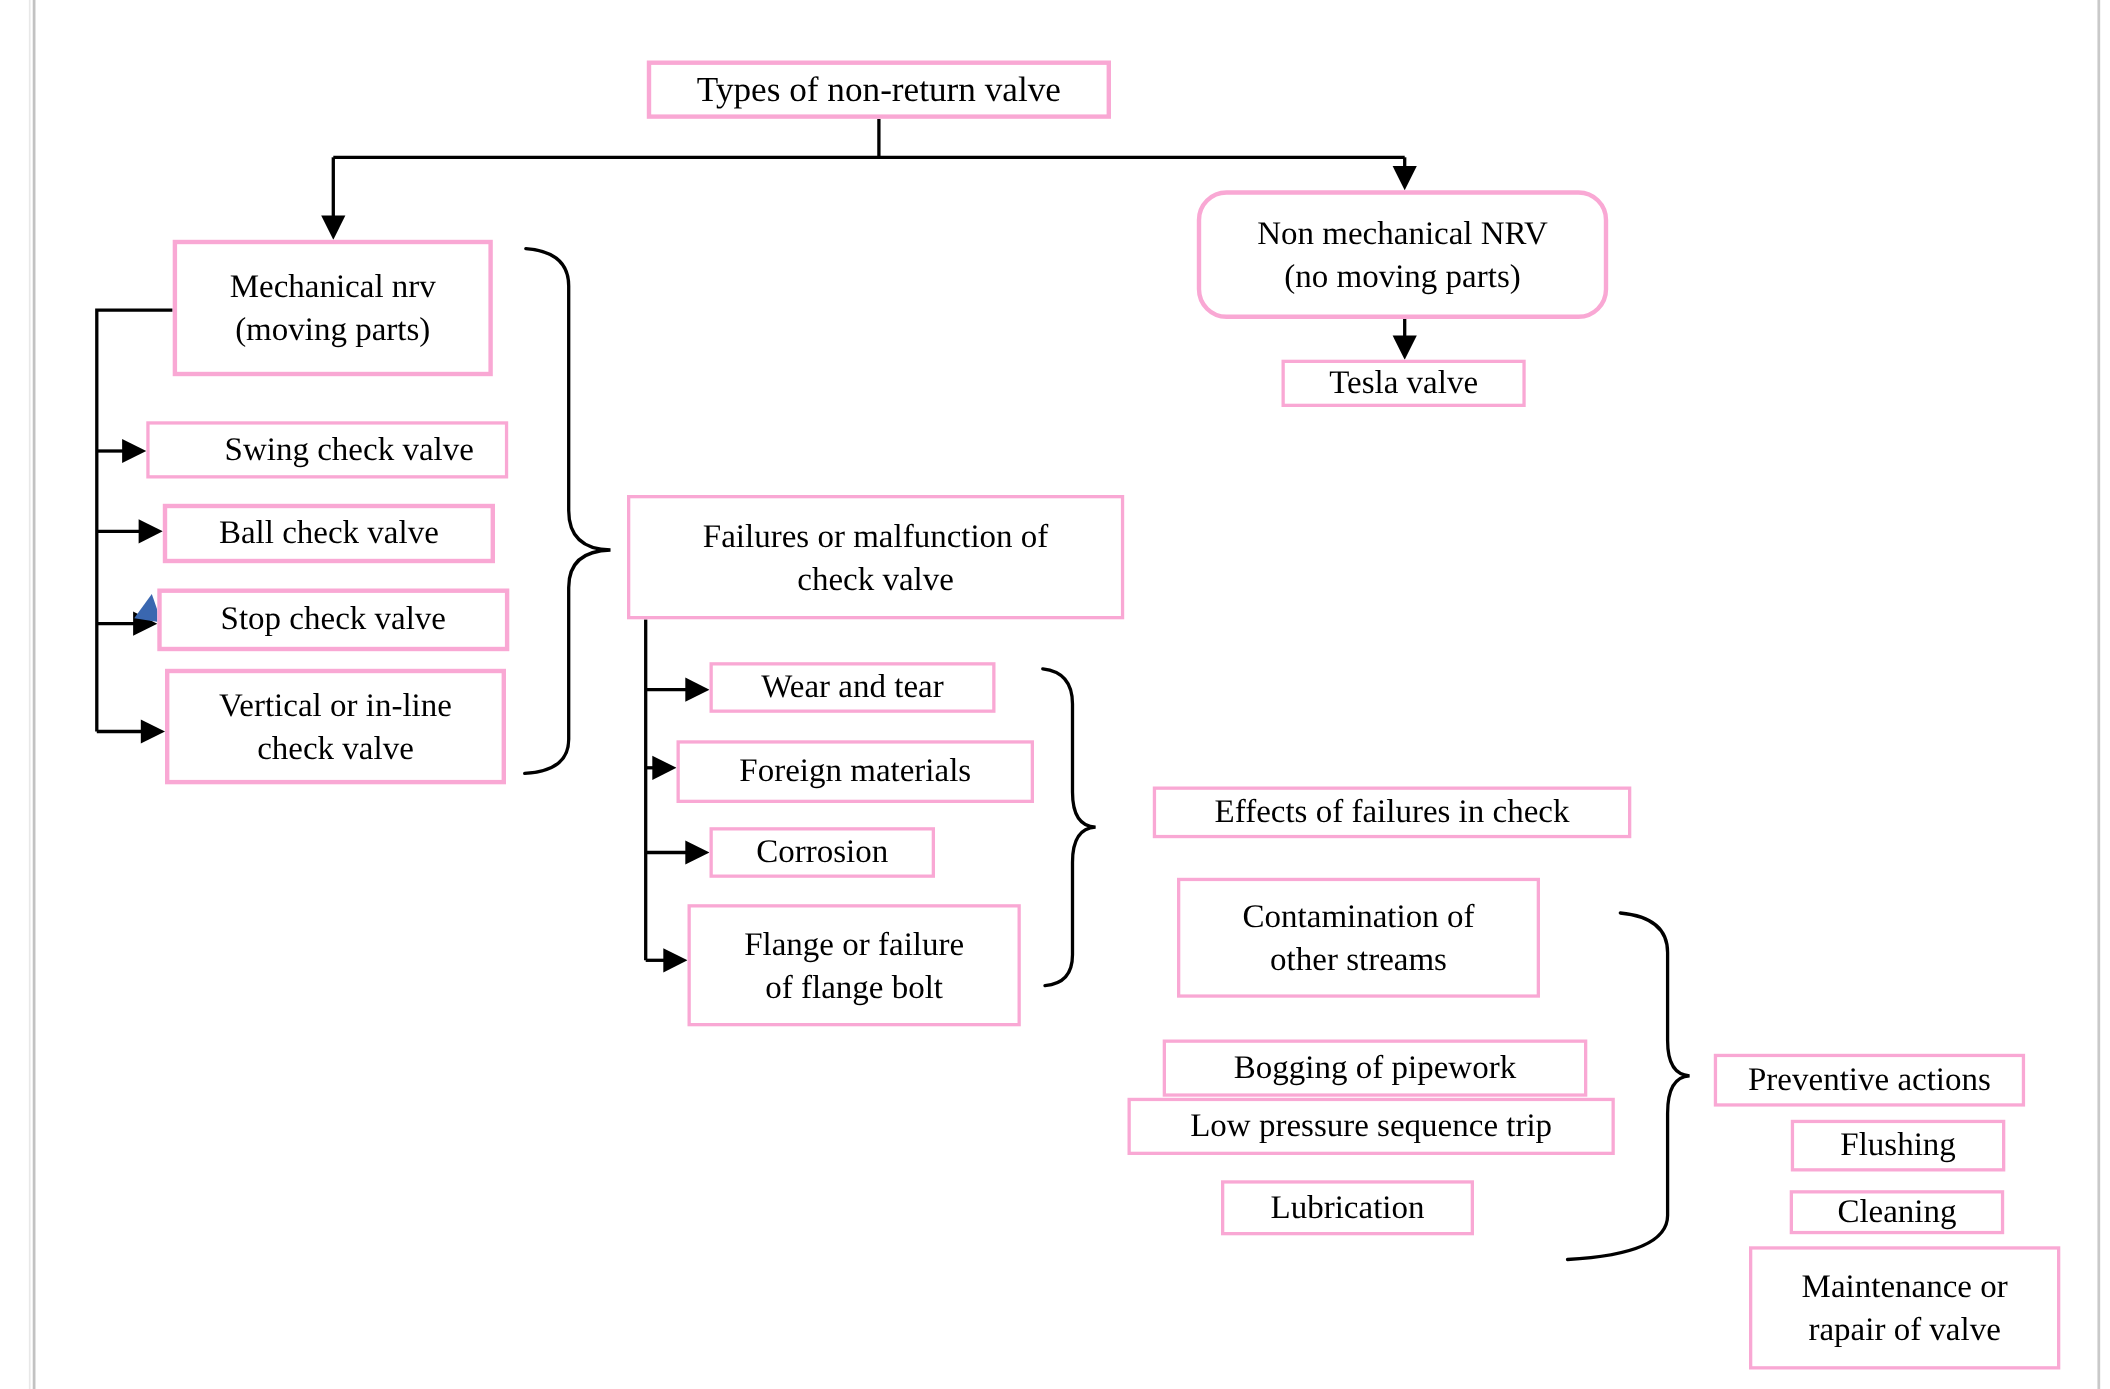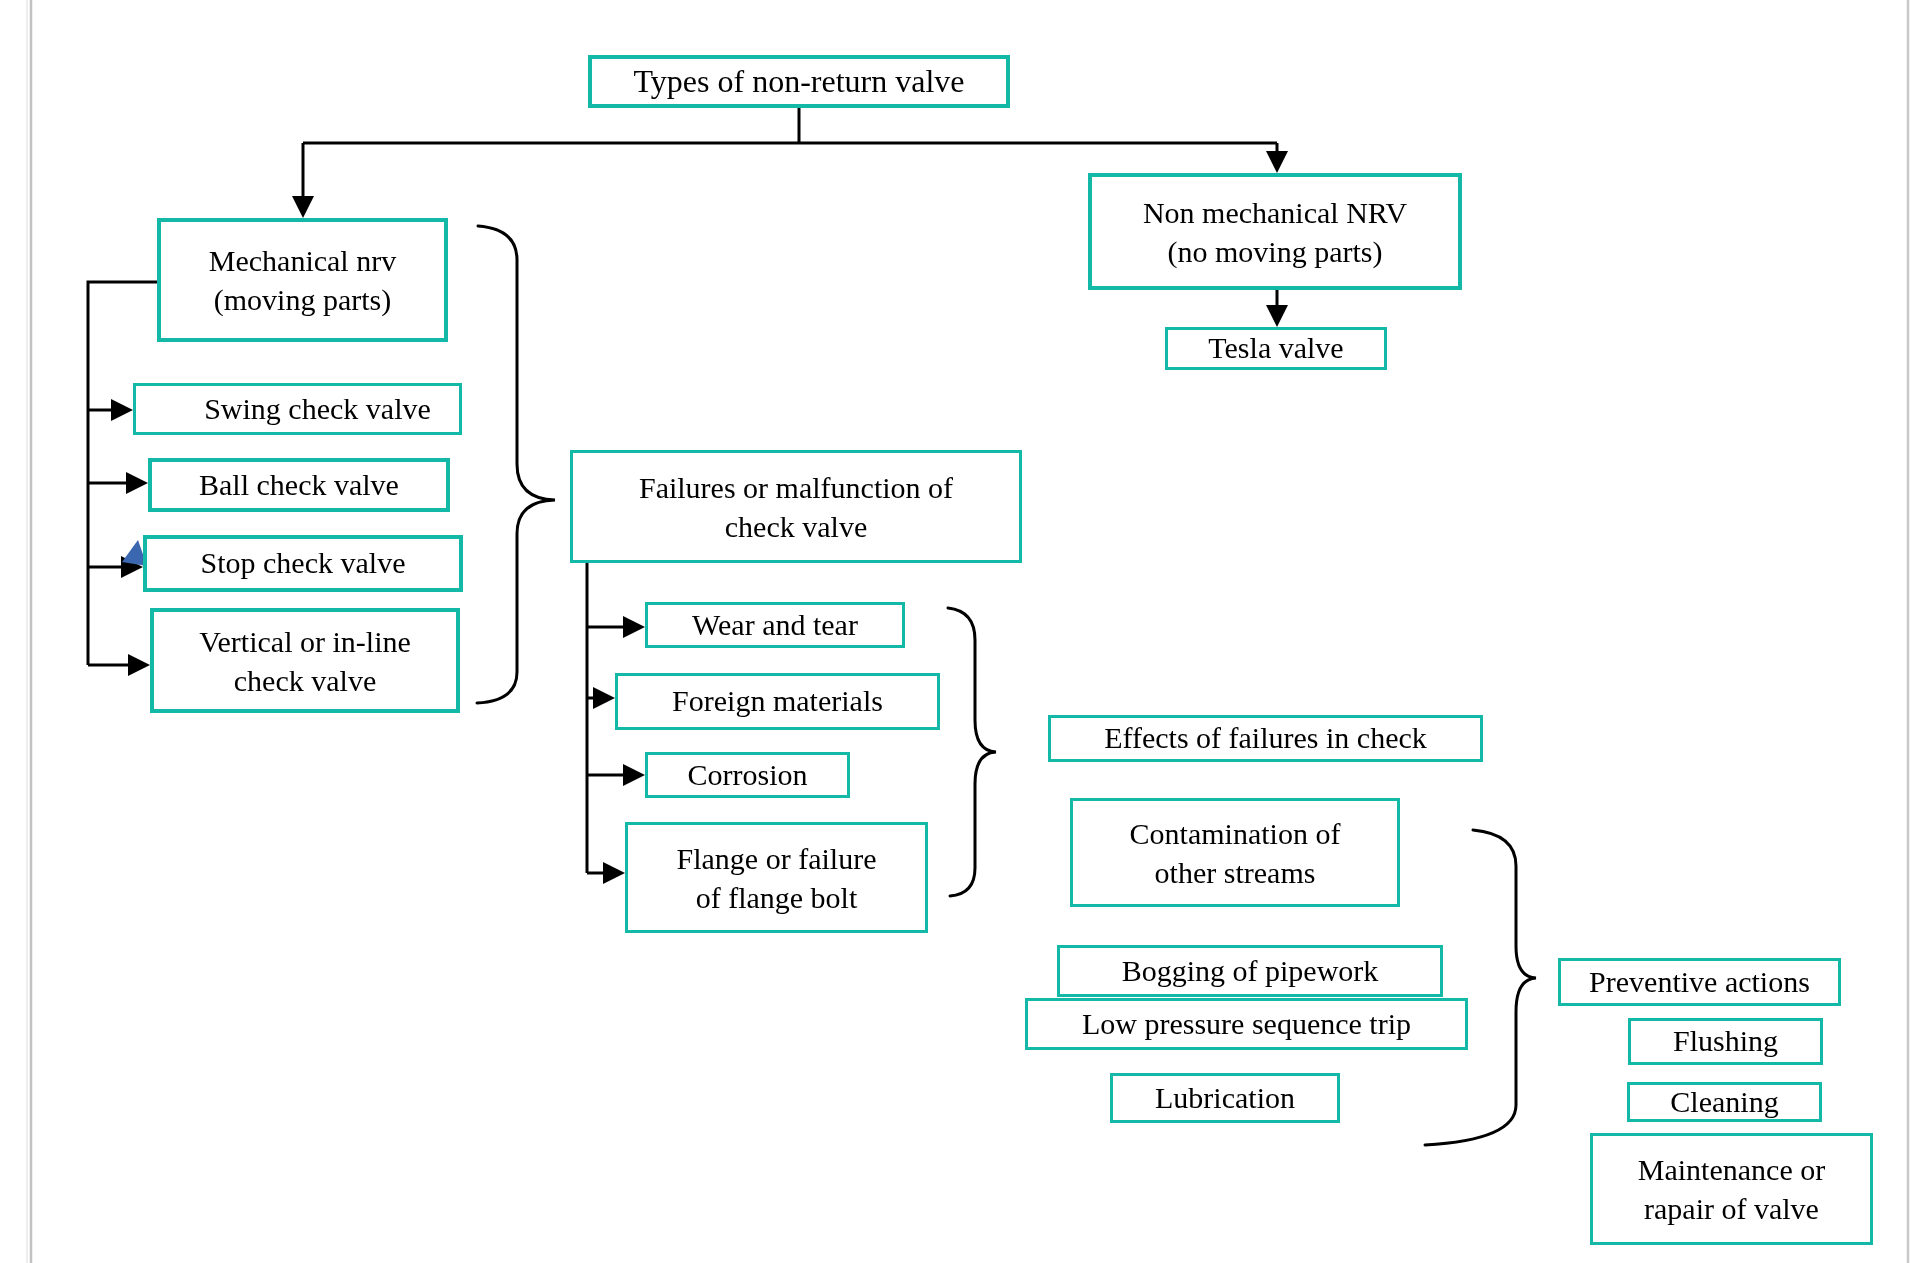--- a/index.html
+++ b/index.html
@@ -9,21 +9,21 @@
     background:#ffffff;
     font-family:"Liberation Serif","DejaVu Serif",serif;
     color:#000;
     overflow:hidden;
   }
   .wires{position:absolute;left:0;top:0;z-index:0;}
   .node{
     position:absolute;
     display:flex;align-items:center;justify-content:center;
     text-align:center;
-    border:3px solid #14b8a6;
+    border:3px solid #f9a8d4;
     background:#fff;
     box-sizing:border-box;
     font-size:30px;
     line-height:1.15;
     white-space:pre-line;
     z-index:1;
   }
   .node.title{font-size:32px;border-width:4px;}
   .node.tall{line-height:1.3;}
   .node.thick{border-width:4px;}
@@ -87,21 +87,21 @@
   <div class="node title" style="left:588px;top:55px;width:422px;height:53px;">Types of non-return valve</div>
 
   <div class="node tall thick" style="left:157px;top:218px;width:291px;height:124px;">Mechanical nrv
 (moving parts)</div>
   <div class="node" style="left:133px;top:383px;width:329px;height:52px;padding-left:40px;">Swing check valve</div>
   <div class="node thick" style="left:148px;top:458px;width:302px;height:54px;">Ball check valve</div>
   <div class="node thick" style="left:143px;top:535px;width:320px;height:57px;">Stop check valve</div>
   <div class="node tall thick" style="left:150px;top:608px;width:310px;height:105px;">Vertical or in-line
 check valve</div>
 
-  <div class="node tall thick" style="left:1088px;top:173px;width:374px;height:117px;">Non mechanical NRV
+  <div class="node tall thick" style="left:1088px;top:173px;width:374px;height:117px;border-radius:27px;">Non mechanical NRV
 (no moving parts)</div>
   <div class="node" style="left:1165px;top:327px;width:222px;height:43px;">Tesla valve</div>
 
   <div class="node tall" style="left:570px;top:450px;width:452px;height:113px;">Failures or malfunction of
 check valve</div>
   <div class="node" style="left:645px;top:602px;width:260px;height:46px;">Wear and tear</div>
   <div class="node" style="left:615px;top:673px;width:325px;height:57px;">Foreign materials</div>
   <div class="node" style="left:645px;top:752px;width:205px;height:46px;">Corrosion</div>
   <div class="node tall" style="left:625px;top:822px;width:303px;height:111px;">Flange or failure
 of flange bolt</div>

